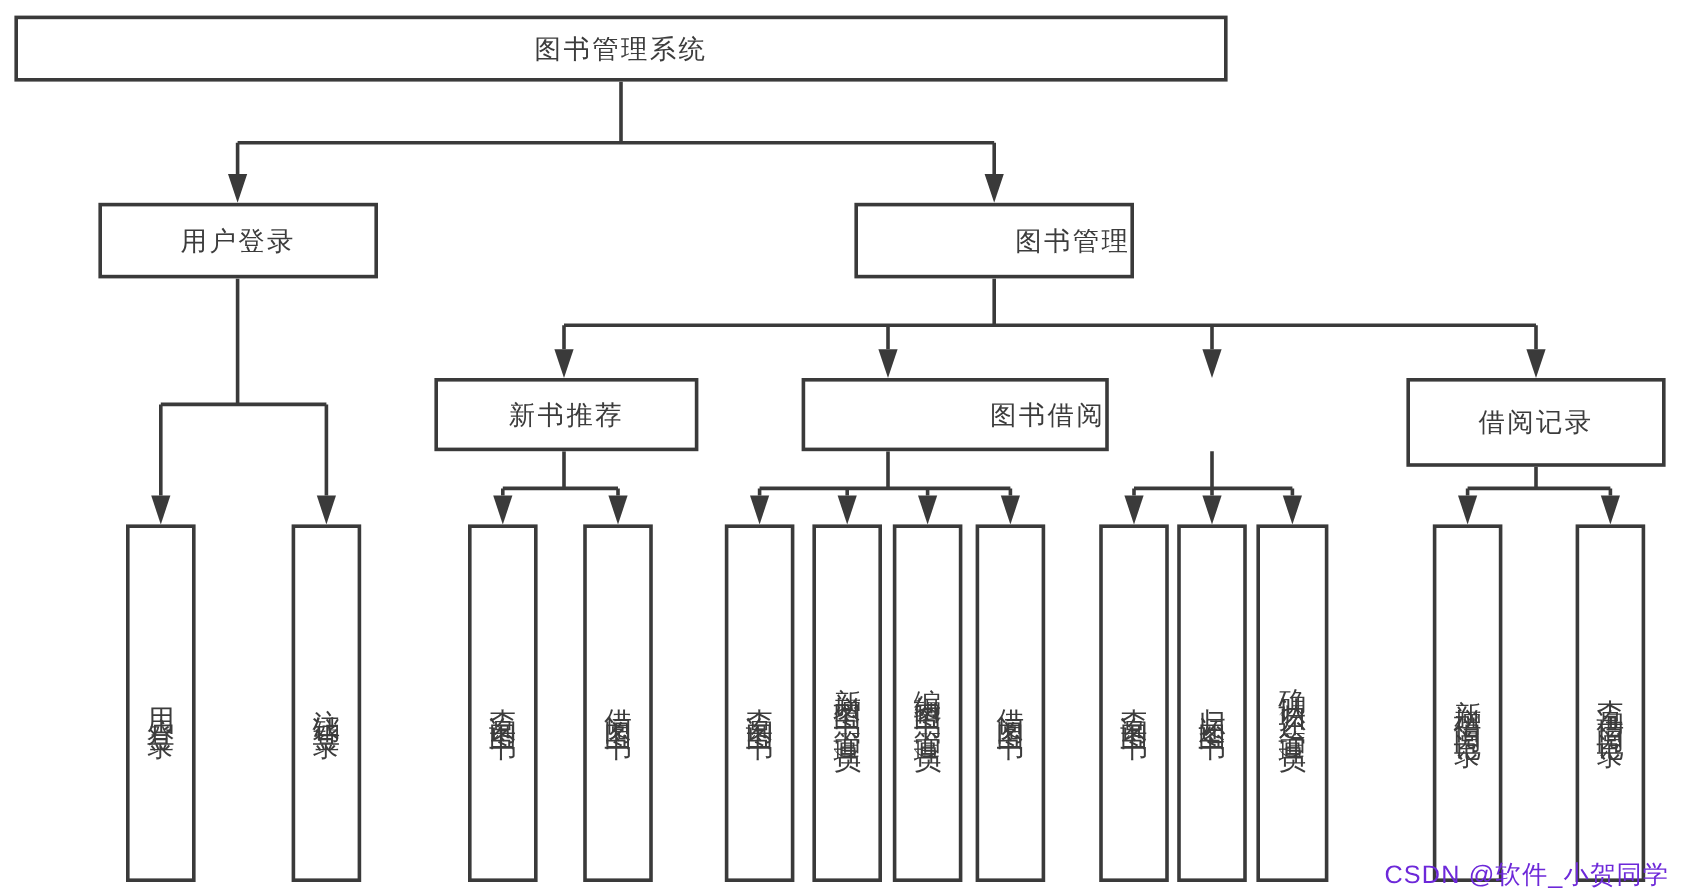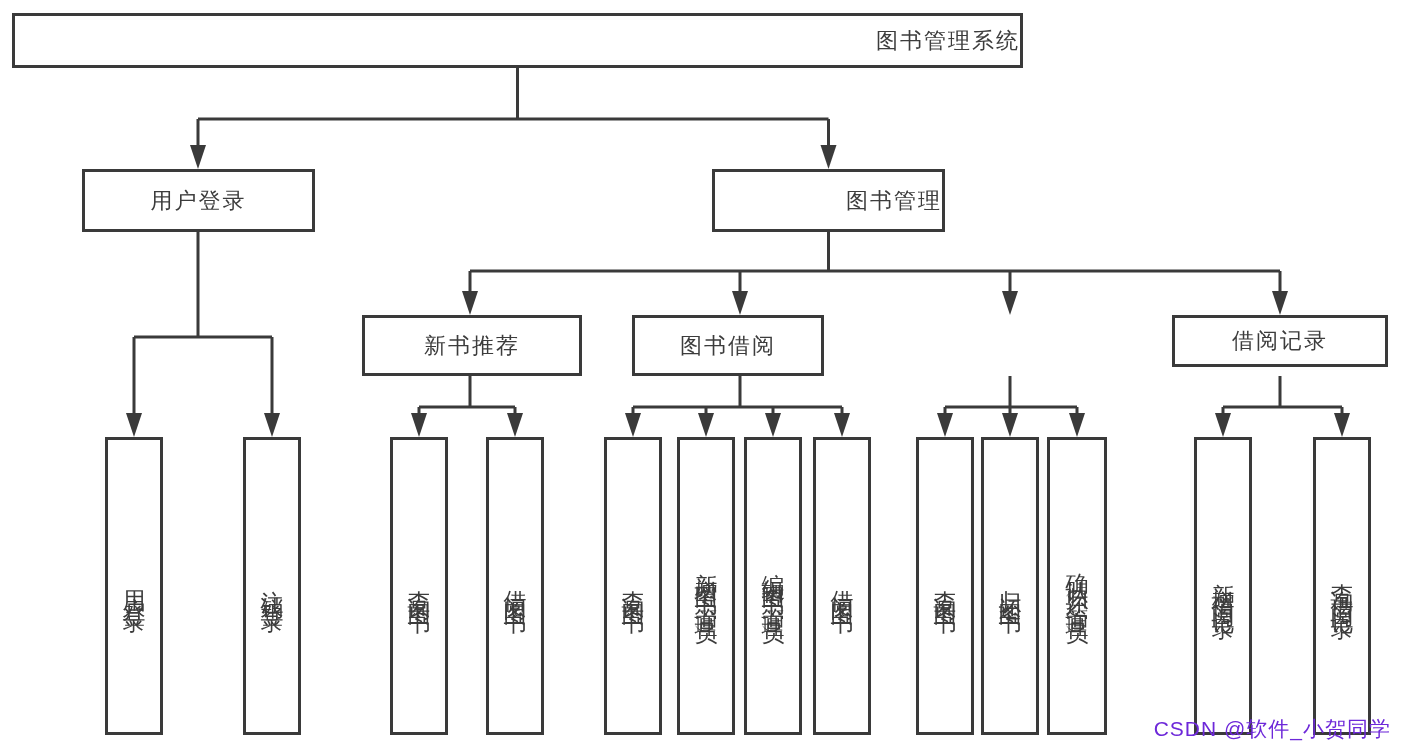--- a/index.html
+++ b/index.html
@@ -30,28 +30,28 @@
   .vbox .vtext {
     writing-mode: vertical-rl;
     text-orientation: mixed;
     font-size: 23px;
     letter-spacing: 7px;
     line-height: 1;
     white-space: nowrap;
     color: #3c3c3c;
   }
   
-  #n-root        { left: 12px;   top: 13px;  width: 1011px; height: 55px; justify-content: flex-end; }
+  #n-root        { left: 12px;   top: 13px;  width: 1011px; height: 55px; }
   #n-user-login  { left: 82px;   top: 169px; width: 233px;  height: 63px; }
   #n-book-mgmt   { left: 712px;  top: 169px; width: 233px;  height: 63px; justify-content: flex-end; }
 
   #n-new-books   { left: 362px;  top: 315px; width: 220px;  height: 61px; }
-  #n-borrowing   { left: 632px;  top: 315px; width: 192px;  height: 61px; }
+  #n-borrowing   { left: 668px;  top: 315px; width: 256px;  height: 61px; justify-content: flex-end; }
   #n-current     { left: 902px;  top: 315px; width: 216px;  height: 61px; }
-  #n-records     { left: 1172px; top: 315px; width: 216px;  height: 52px; }
+  #n-records     { left: 1172px; top: 315px; width: 216px;  height: 74px; }
 
   .vbox { top: 437px; width: 58px; height: 298px; }
   #n-ul-login    { left: 105px; }
   #n-ul-logout   { left: 243px; }
   #n-nb-query    { left: 390px; }
   #n-nb-borrow   { left: 486px; }
   #n-bb-query    { left: 604px; }
   #n-bb-add      { left: 677px; }
   #n-bb-edit     { left: 744px; }
   #n-bb-borrow   { left: 813px; }

